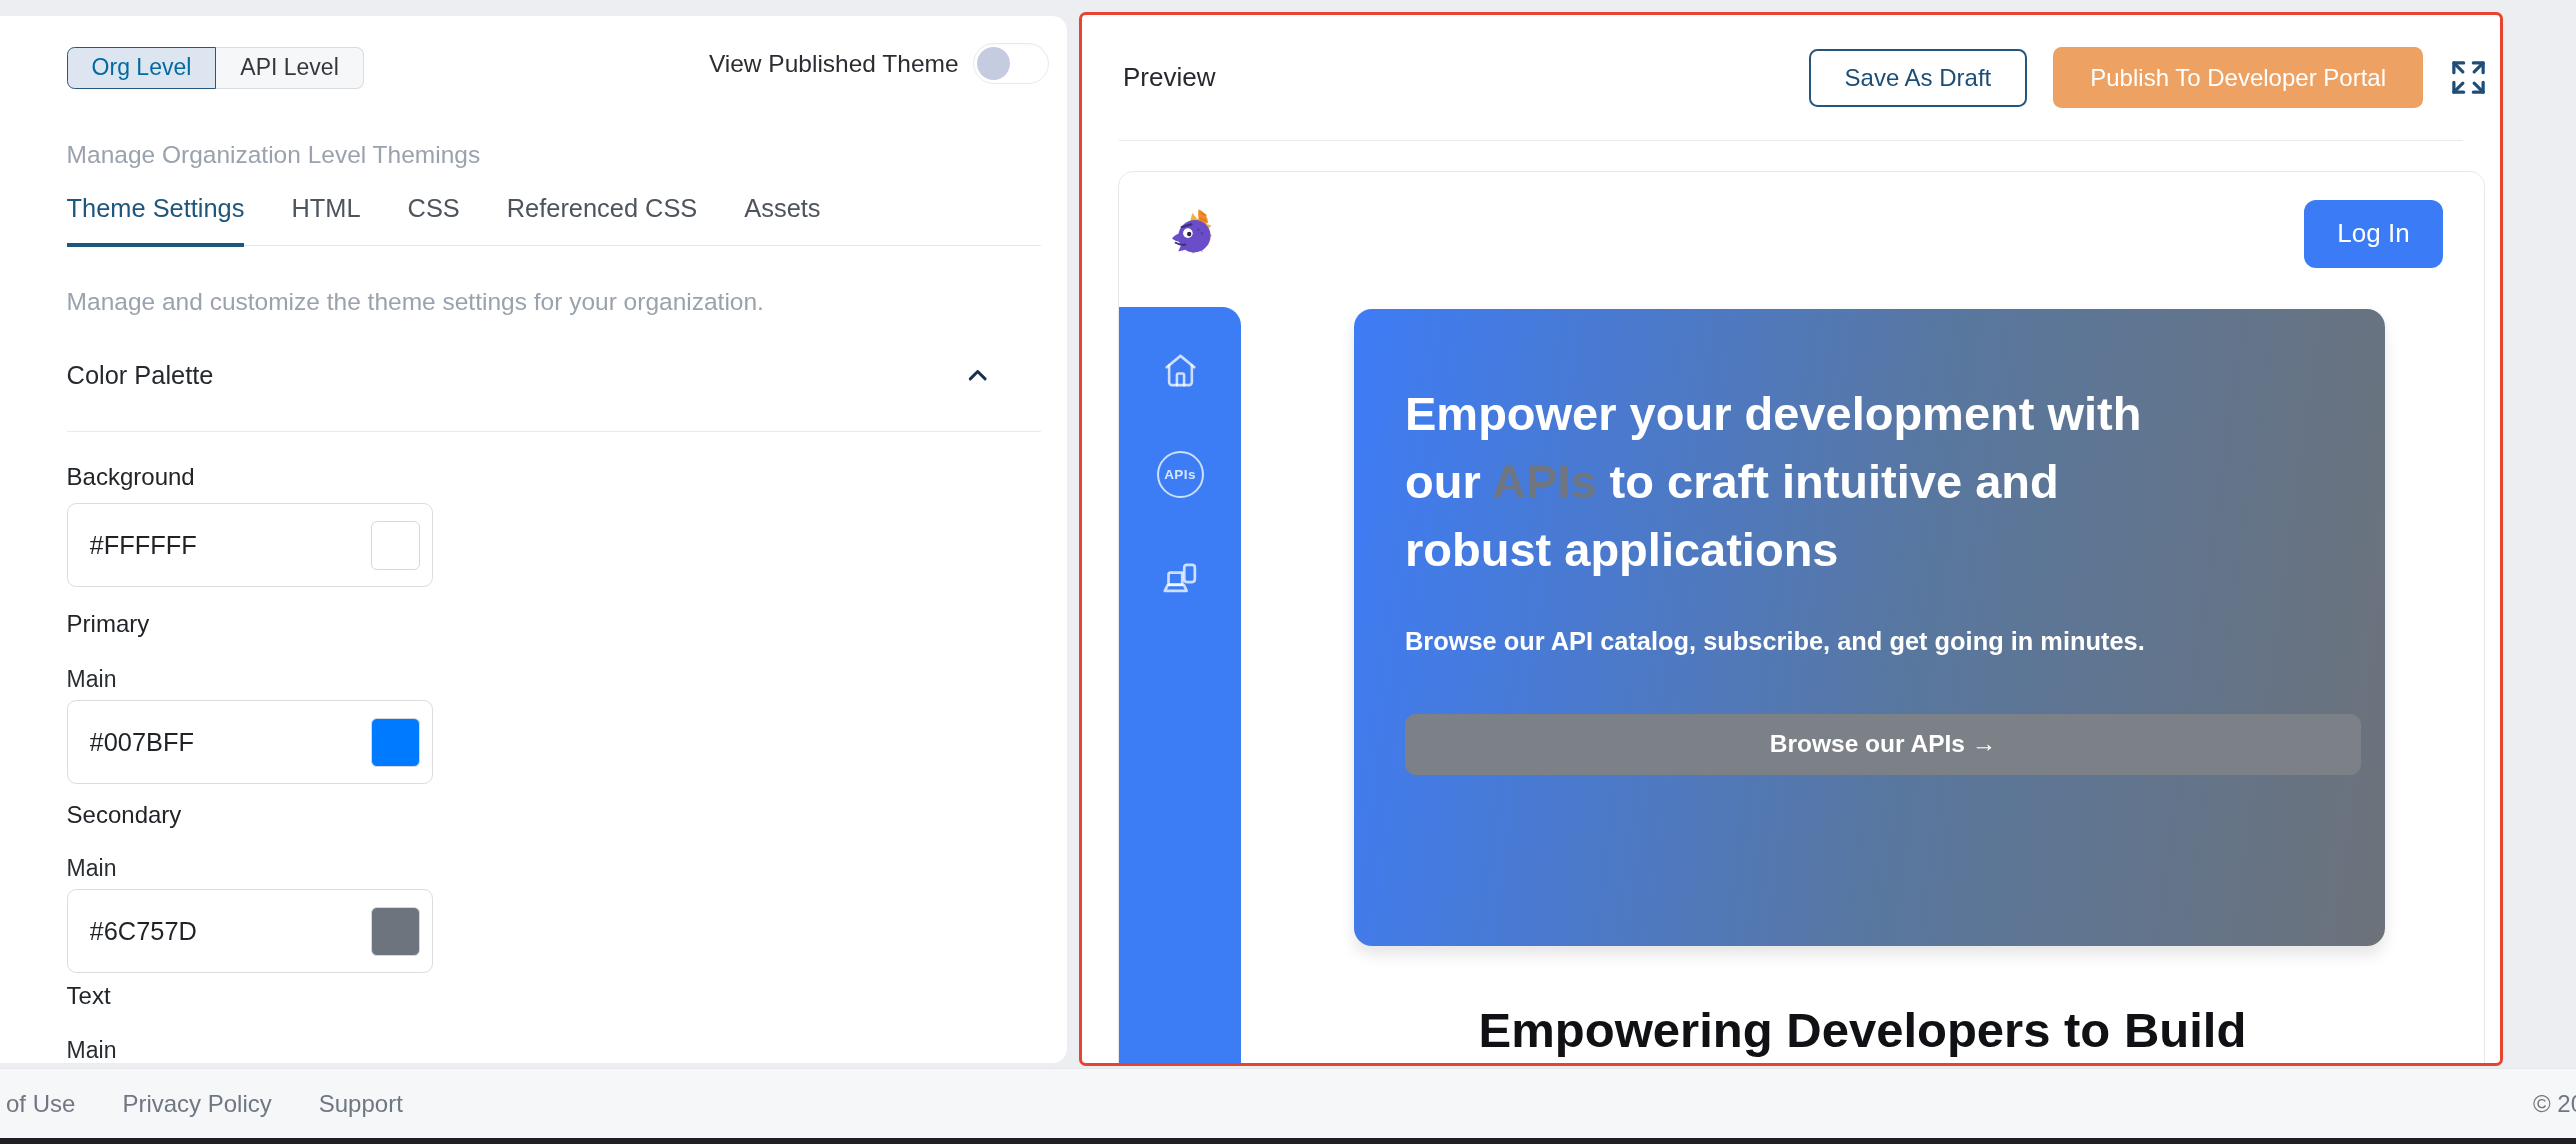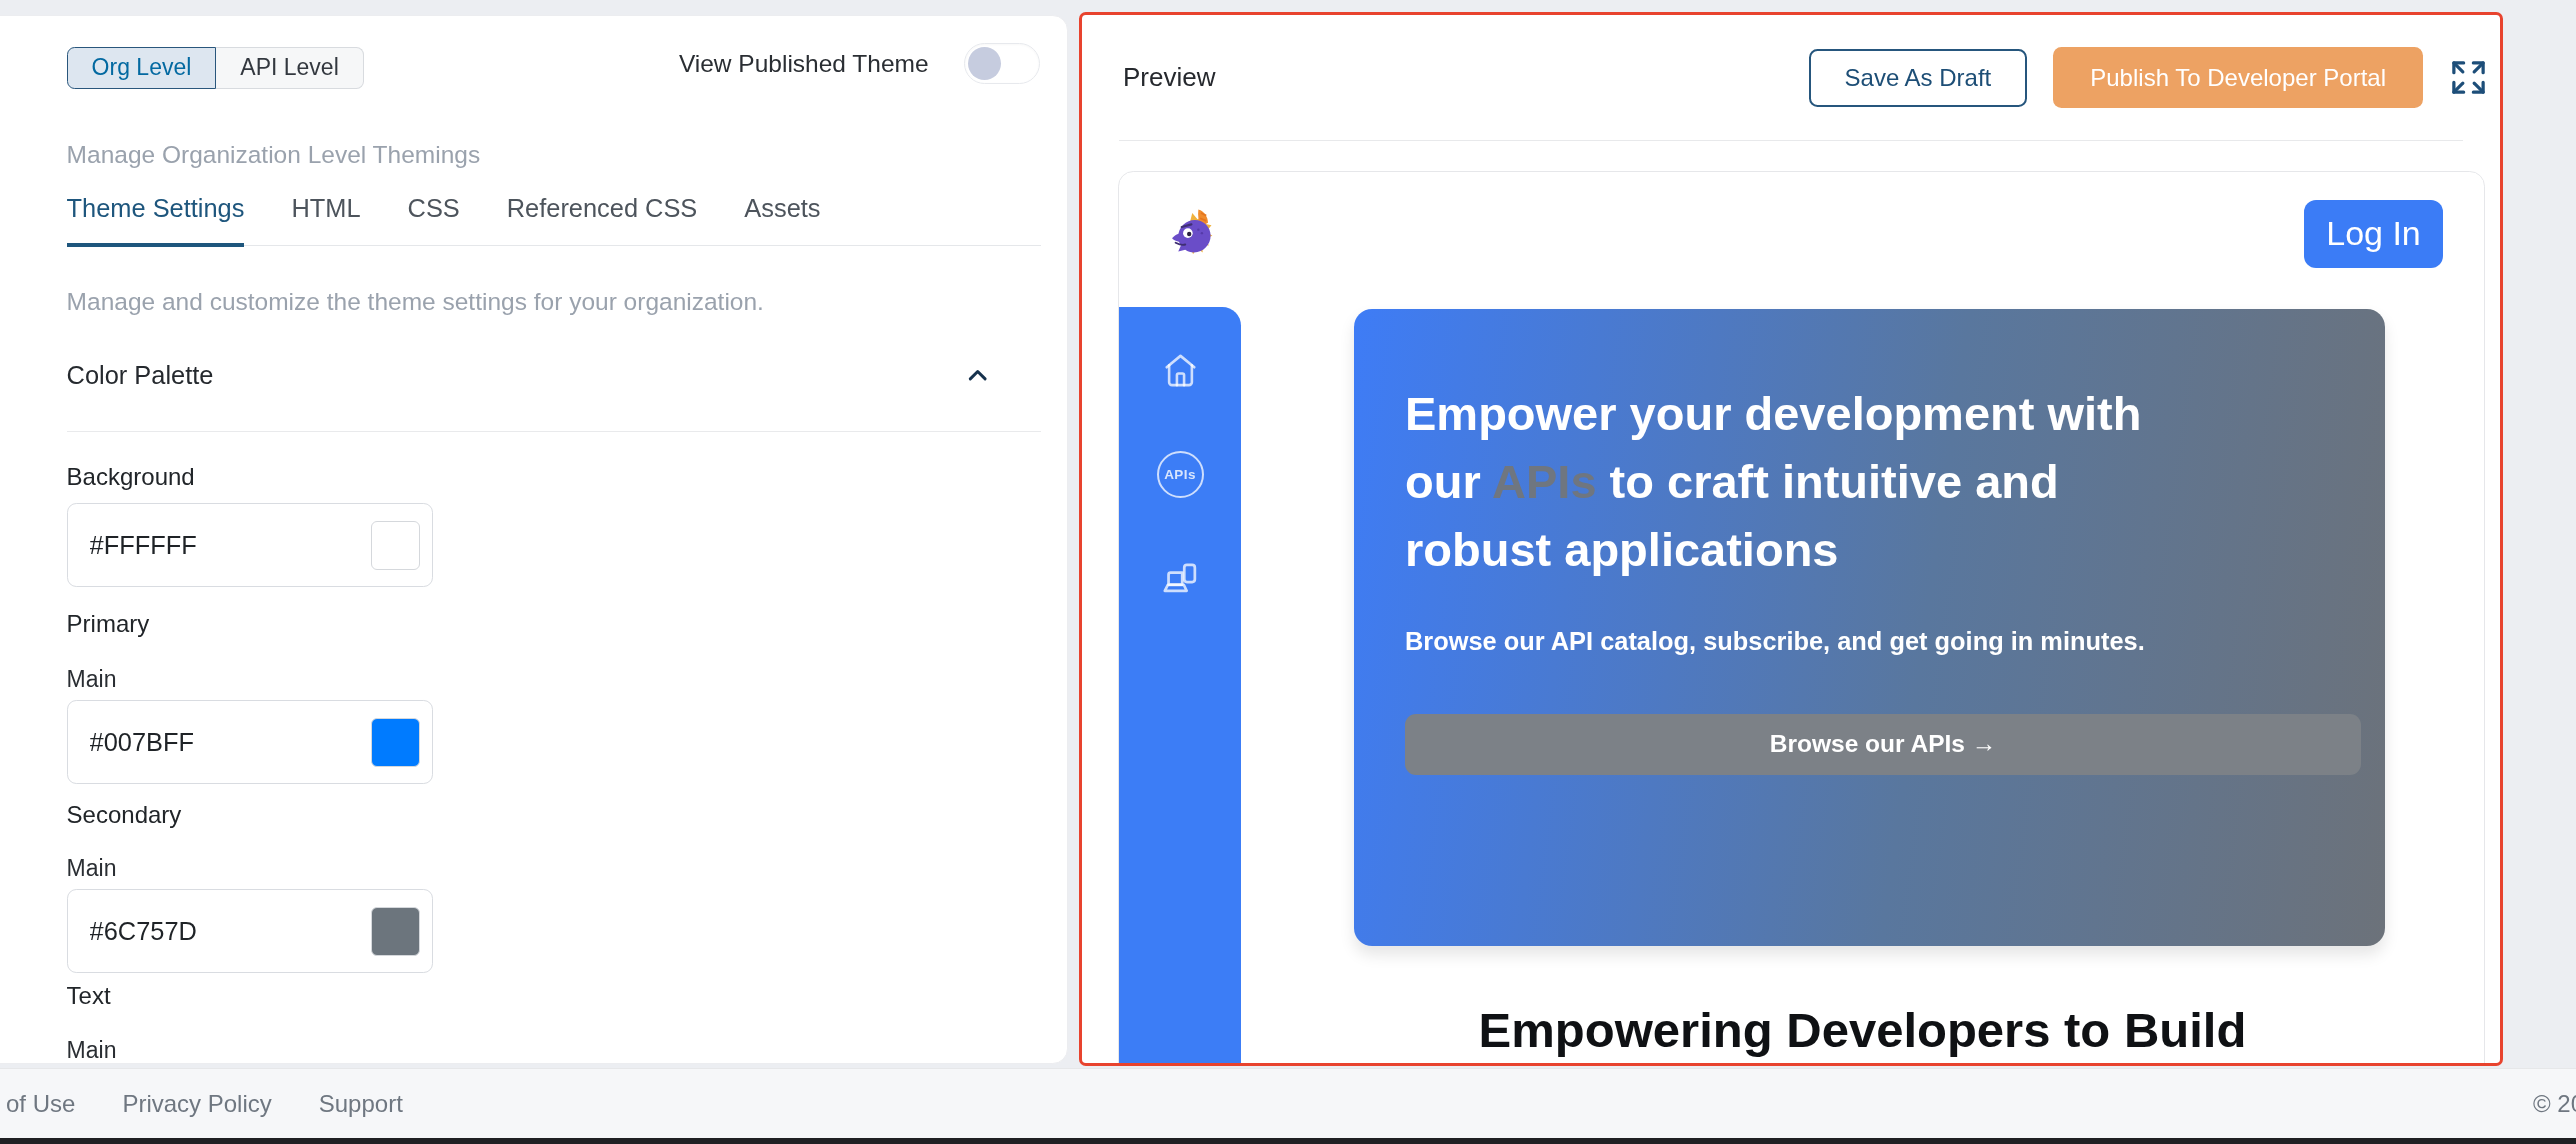--- a/index.html
+++ b/index.html
@@ -20,21 +20,21 @@
     overflow:hidden;
   }
   .chip-group{ position:absolute; left:91px; top:30.5px; display:inline-flex; }
   .chip{ height:42px; display:flex; align-items:center; padding:0 24px;
     font-size:23px; cursor:pointer; }
   .chip.active{ background:#dde6f0; border:1.7px solid #29567c; border-radius:7.6px 0 0 7.6px;
     color:#0369a1; z-index:2; }
   .chip.inactive{ background:#f6f7f8; border:0.8px solid #d8dbdf; border-left:none;
     border-radius:0 7.6px 7.6px 0; color:#33383f; }
 
-  .published-row{ position:absolute; top:27px; right:27px; display:flex; align-items:center; gap:35px; }
+  .published-row{ position:absolute; top:27px; right:18px; display:flex; align-items:center; gap:14px; }
   .published-label{ font-size:24.5px; color:#2a2e33; }
   .toggle{ width:76px; height:41px; background:#ffffff; border:1.7px solid #e7e9ed;
     border-radius:21px; position:relative; box-shadow:inset 0 0.8px 2.5px rgba(0,0,0,.04); cursor:pointer;}
   .toggle .knob{ position:absolute; left:3.4px; top:2.5px; width:33px; height:33px;
     border-radius:50%; background:#c6ccdf; }
 
   .panel-subtitle{ position:absolute; left:91px; top:125px; font-size:24.5px; color:#9aa2ad; }
 
   .tabs{ position:absolute; left:91px; top:178px; right:25.4px;
     display:flex; gap:47px; border-bottom:1.7px solid #e5e7ea; }
@@ -79,21 +79,21 @@
 
   .preview-divider{ border-top:1.7px solid #e8e9eb; margin:0 37px; }
 
   .portal-card{ position:absolute; left:36px; top:156px; width:1367px; height:973px;
     border:1.7px solid #e6e7ea; border-radius:15.2px; background:#fff; overflow:hidden; }
 
   .portal-nav{ height:135px; display:flex; align-items:center; justify-content:space-between;
     padding:0 41px 12px 47px; }
   .logo{ width:56px; height:56px; }
   .btn-login{ width:139px; height:68px; background:#3b7cf6; border:none; border-radius:12px;
-    color:#fff; font-size:34px; display:flex; align-items:center; justify-content:center;
+    color:#fff; font-size:26px; display:flex; align-items:center; justify-content:center;
     cursor:pointer; font-family:"Liberation Sans", sans-serif; }
 
   .portal-body{ position:relative; height:837px; }
   .portal-sidebar{ position:absolute; left:0; top:0; bottom:0; width:122px;
     background:#3c7df6; border-radius:0 18.6px 0 0;
     display:flex; flex-direction:column; align-items:center; padding-top:44px; gap:61px; }
   .side-icon{ color:rgba(255,255,255,.75); cursor:pointer; }
   .apis-badge{ width:47px; height:47px; border:2.5px solid rgba(255,255,255,.75); border-radius:50%;
     display:flex; align-items:center; justify-content:center;
     font-size:13.5px; font-weight:bold; color:rgba(255,255,255,.8); letter-spacing:0.4px; }

